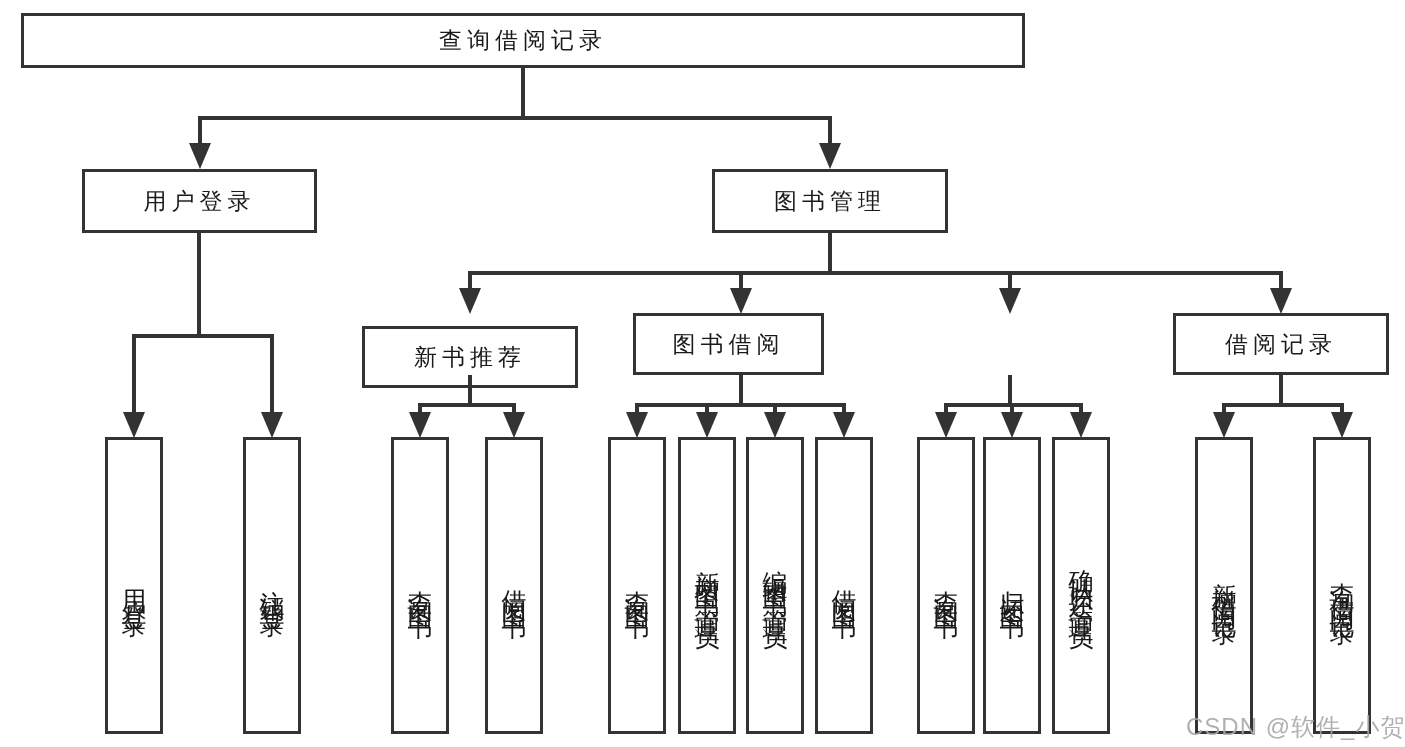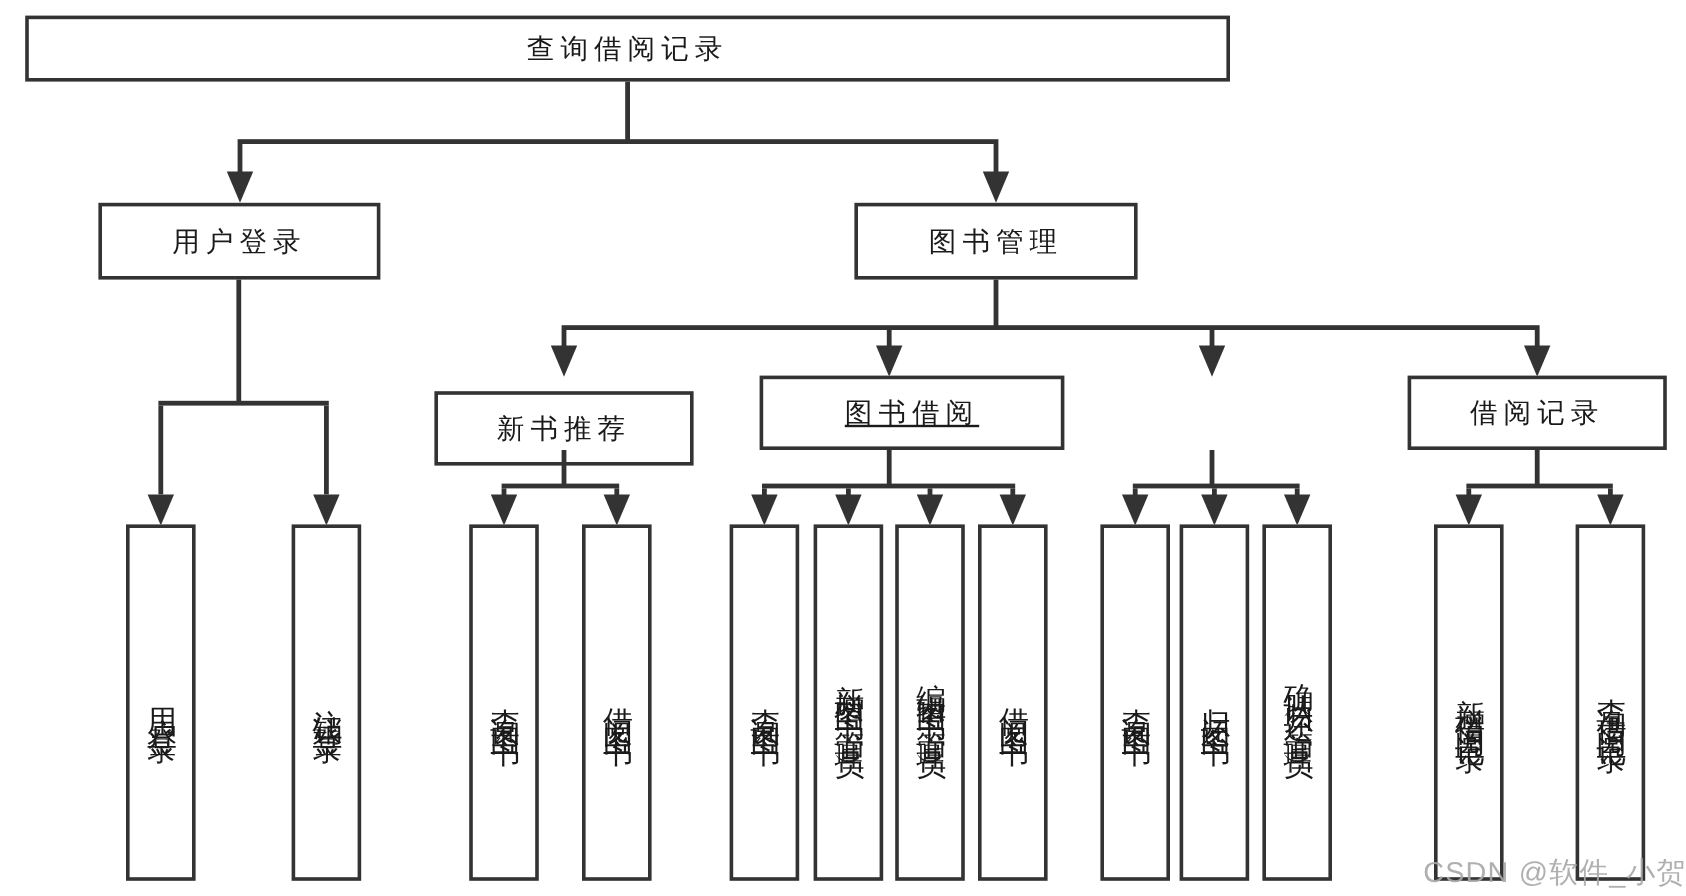--- a/index.html
+++ b/index.html
@@ -58,21 +58,21 @@
   <div class="line" style="left:468px; top:275px; width:4px; height:14px;"></div>
   <div class="arrow" style="left:459px; top:288px;"></div>
   <div class="line" style="left:739px; top:275px; width:4px; height:14px;"></div>
   <div class="arrow" style="left:730px; top:288px;"></div>
   <div class="line" style="left:1008px; top:275px; width:4px; height:14px;"></div>
   <div class="arrow" style="left:999px; top:288px;"></div>
   <div class="line" style="left:1279px; top:275px; width:4px; height:14px;"></div>
   <div class="arrow" style="left:1270px; top:288px;"></div>
 
   <div class="box hbox" style="left:362px; top:313px; width:216px; height:62px;margin-top:13px;">新书推荐</div>
-  <div class="box hbox" style="left:633px; top:313px; width:254px; height:62px;text-decoration:underline;">图书借阅</div>
+  <div class="box hbox" style="left:633px; top:313px; width:191px; height:62px;">图书借阅</div>
   <div class="box hbox" style="left:1173px; top:313px; width:216px; height:62px;">借阅记录</div>
 
   <div class="line" style="left:468px; top:375px; width:4px; height:30px;"></div>
   <div class="line" style="left:739px; top:375px; width:4px; height:30px;"></div>
   <div class="line" style="left:1008px; top:375px; width:4px; height:30px;"></div>
   <div class="line" style="left:1279px; top:375px; width:4px; height:30px;"></div>
 
   <div class="line" style="left:418px; top:403px; width:98px; height:4px;"></div>
   <div class="line" style="left:635px; top:403px; width:211px; height:4px;"></div>
   <div class="line" style="left:944px; top:403px; width:139px; height:4px;"></div>

